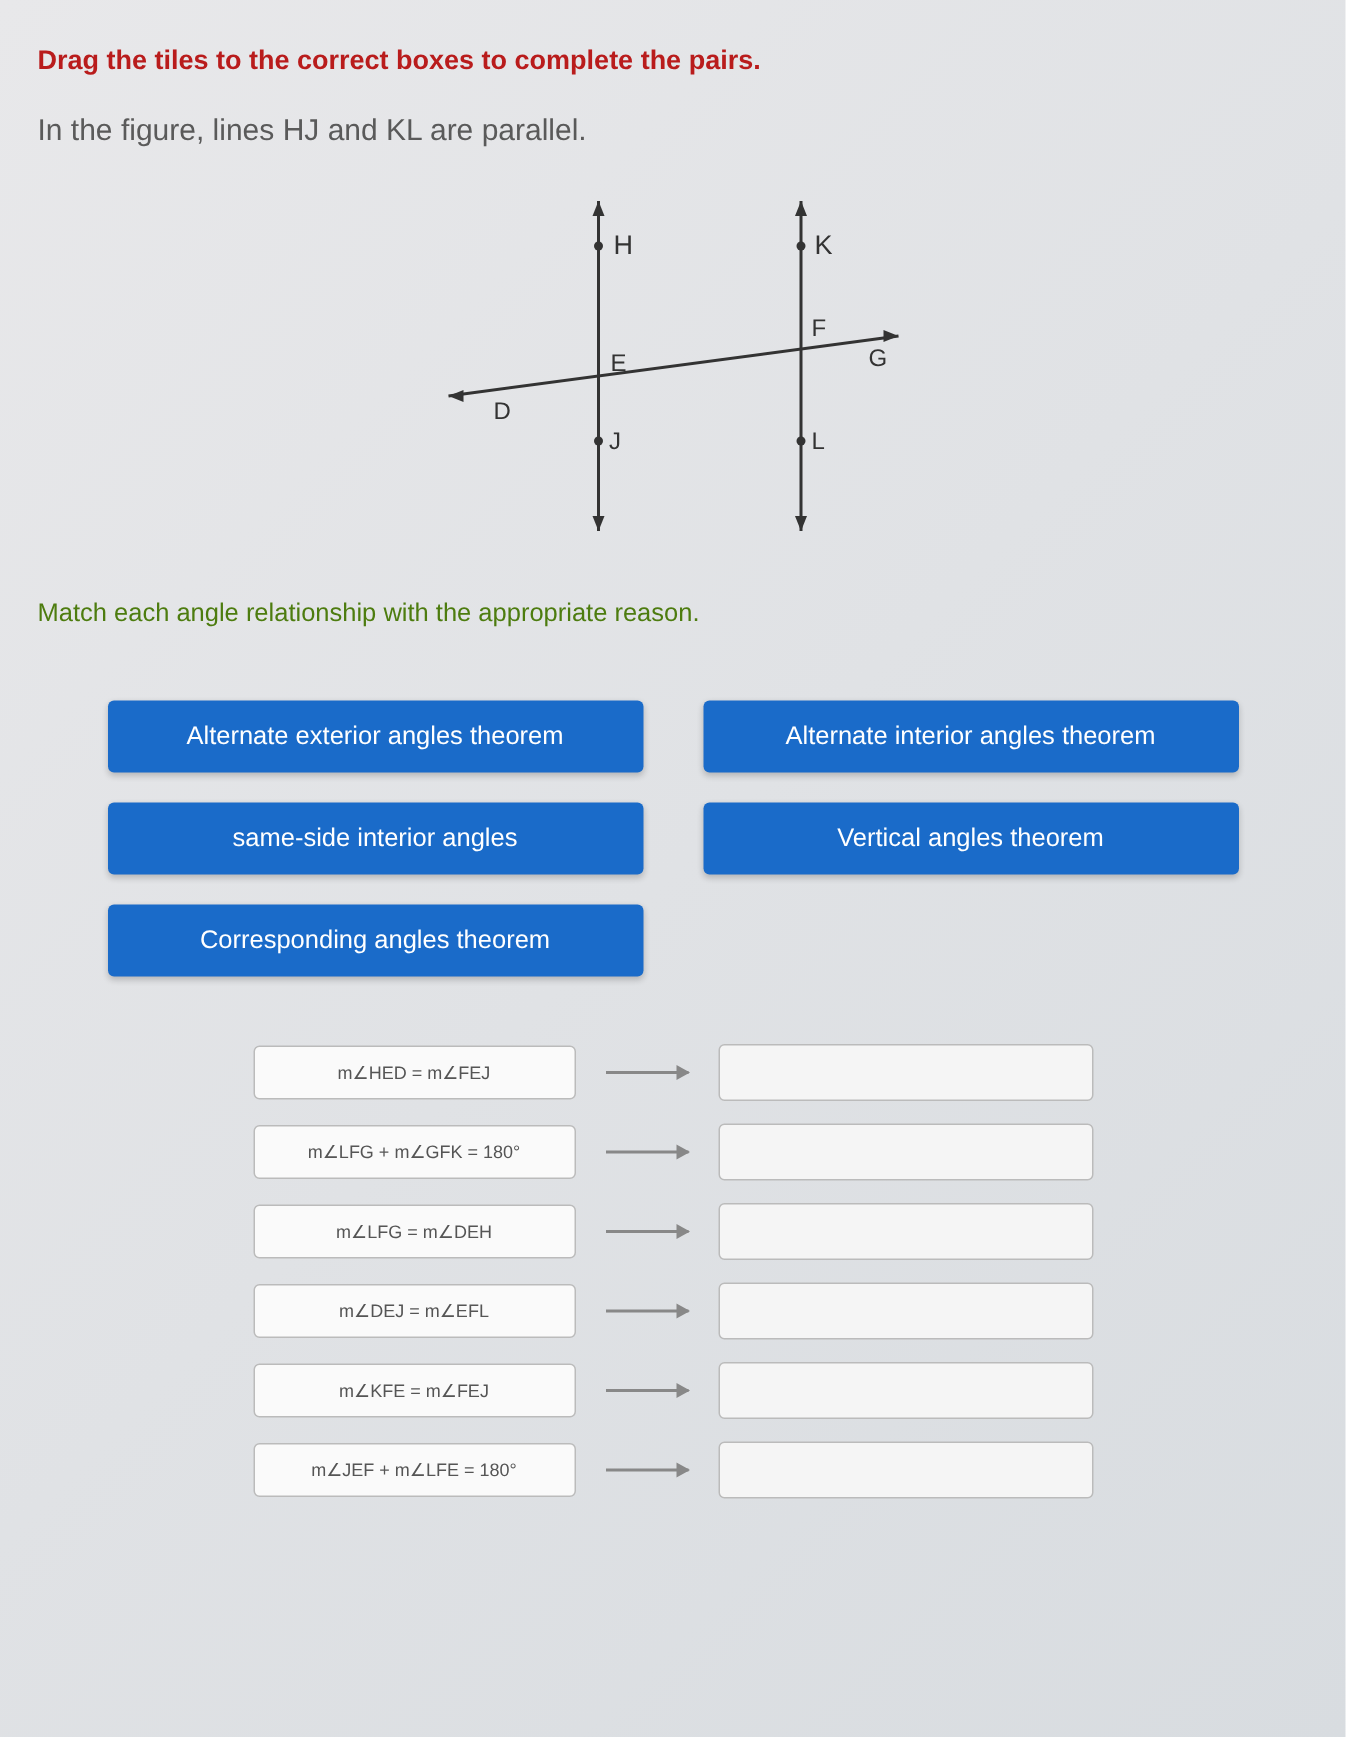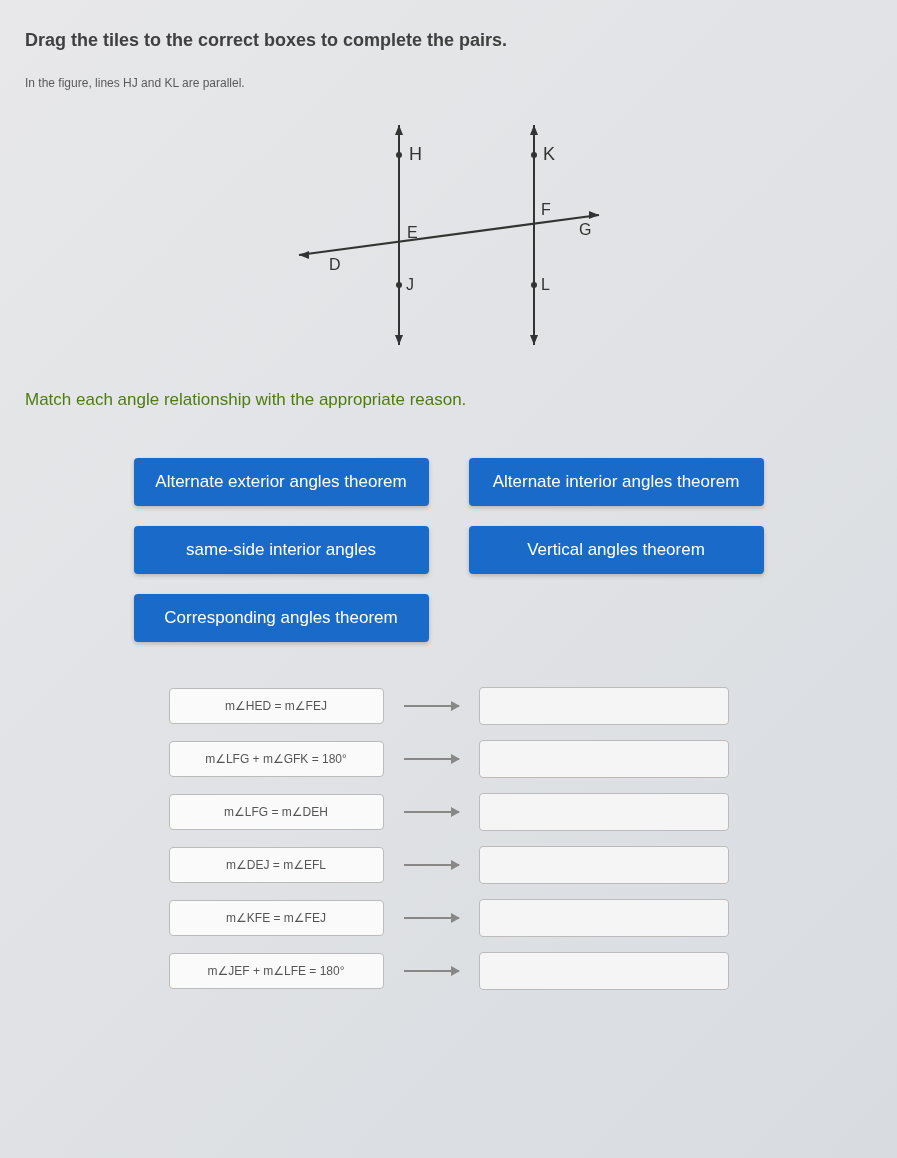--- a/index.html
+++ b/index.html
@@ -9,28 +9,28 @@
     }
     body {
       font-family: Arial, Helvetica, sans-serif;
       background: linear-gradient(135deg, #e8e8ea 0%, #d8dce0 100%);
       width: 897px;
       height: 1158px;
       padding: 30px 25px;
       color: #333;
     }
     .instruction {
-      color: #404040;
+      color: #b91c1c;
       font-weight: bold;
       font-size: 18px;
       margin-bottom: 25px;
     }
     .sub-instruction {
       color: #5a5a5a;
-      font-size: 12px;
+      font-size: 20px;
       margin-bottom: 12px;
     }
     .figure-container {
       display: flex;
       justify-content: center;
       margin: 20px 0 30px 0;
     }
     .figure {
       width: 340px;
       height: 250px;
@@ -52,21 +52,21 @@
       flex-direction: column;
       gap: 20px;
     }
     .tile {
       background: #1a6bc9;
       color: #fff;
       font-size: 17px;
       padding: 14px 20px;
       text-align: center;
       border-radius: 4px;
-      width: 295px;
+      width: 357px;
       cursor: move;
       box-shadow: 0 2px 4px rgba(0,0,0,0.2);
     }
     .pairs-container {
       display: flex;
       flex-direction: column;
       gap: 15px;
       align-items: center;
     }
     .pair-row {

